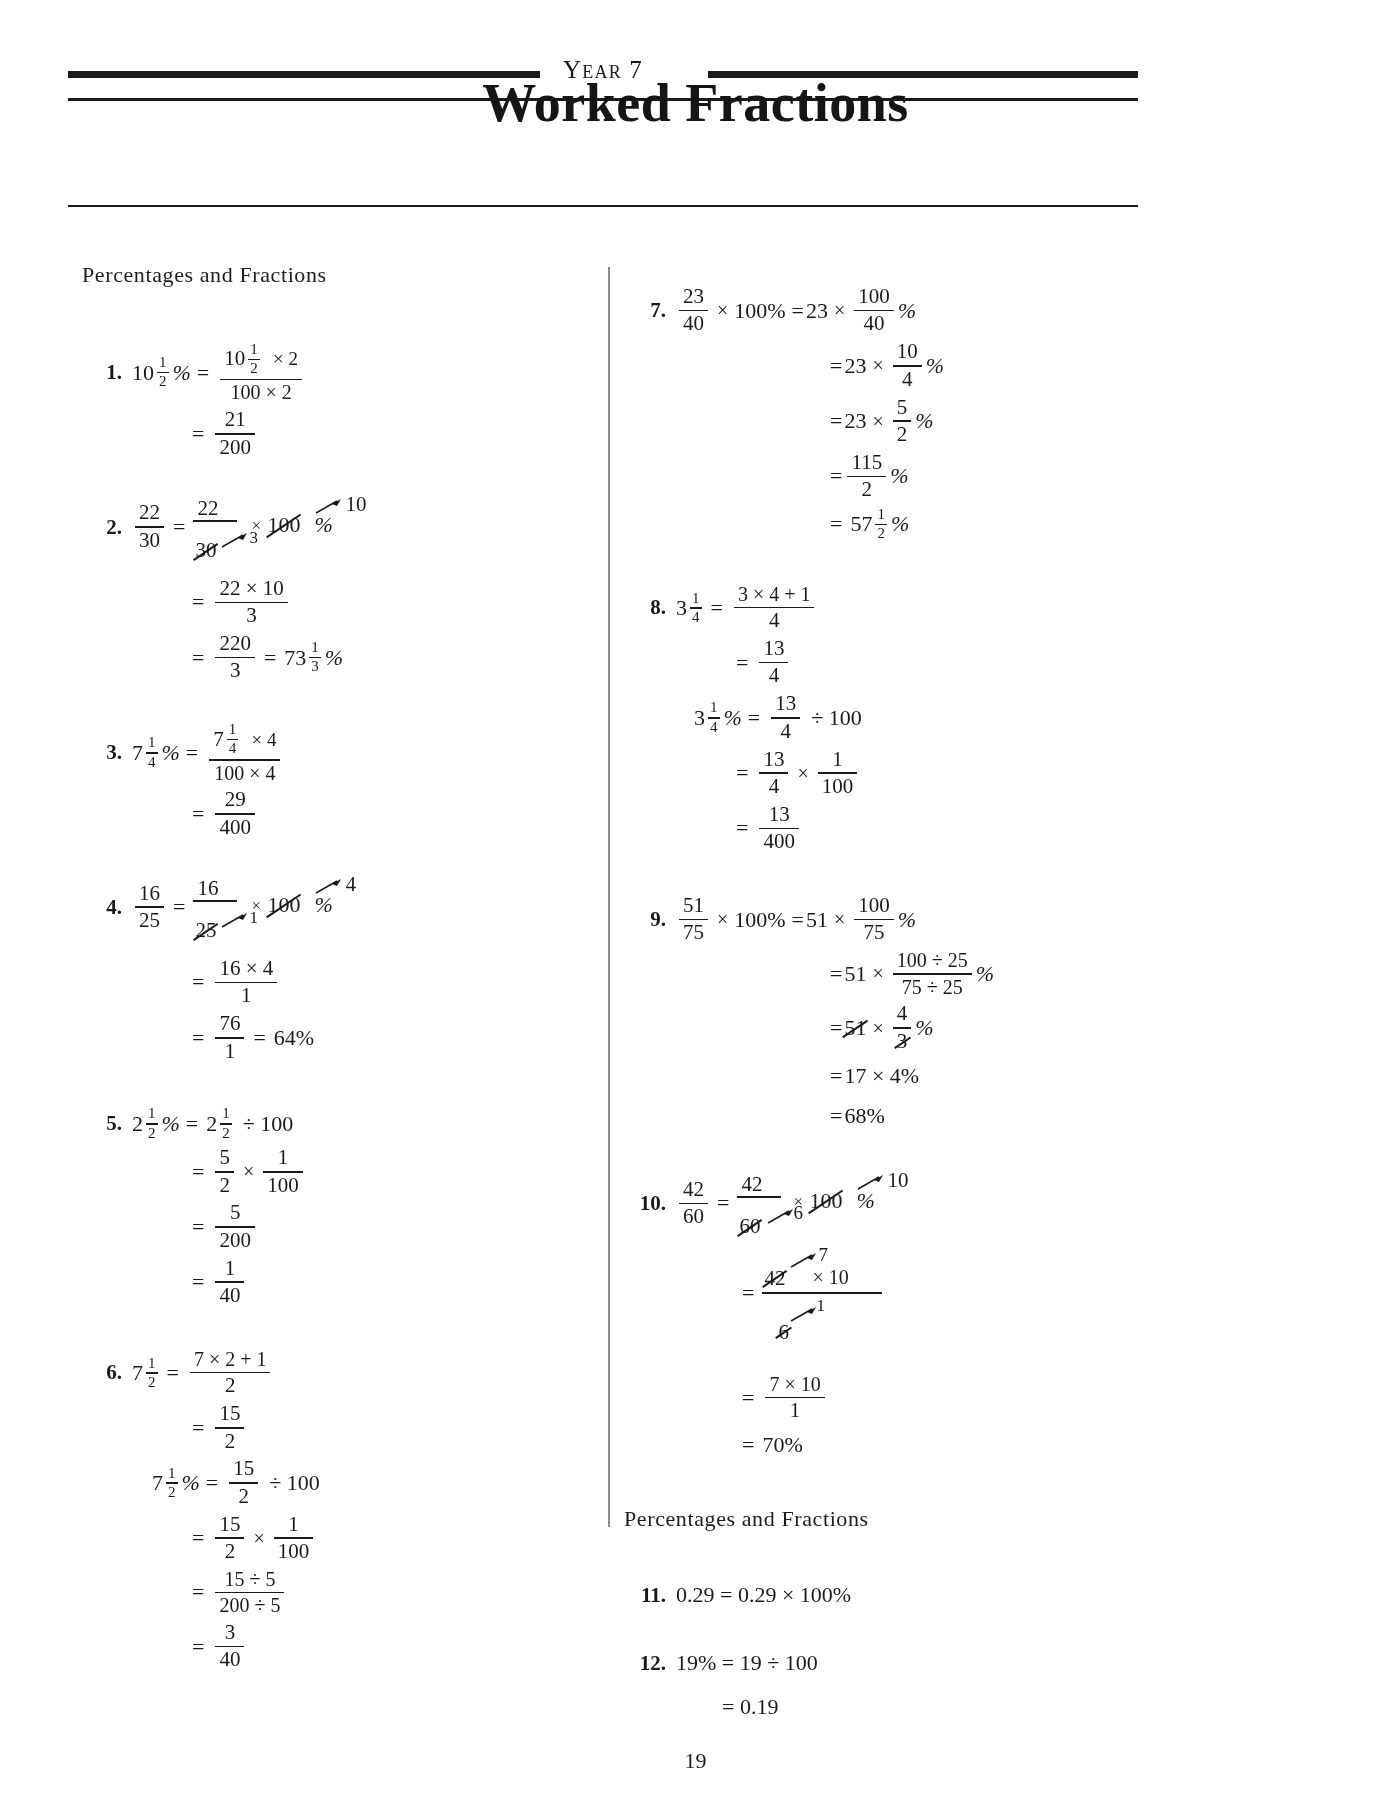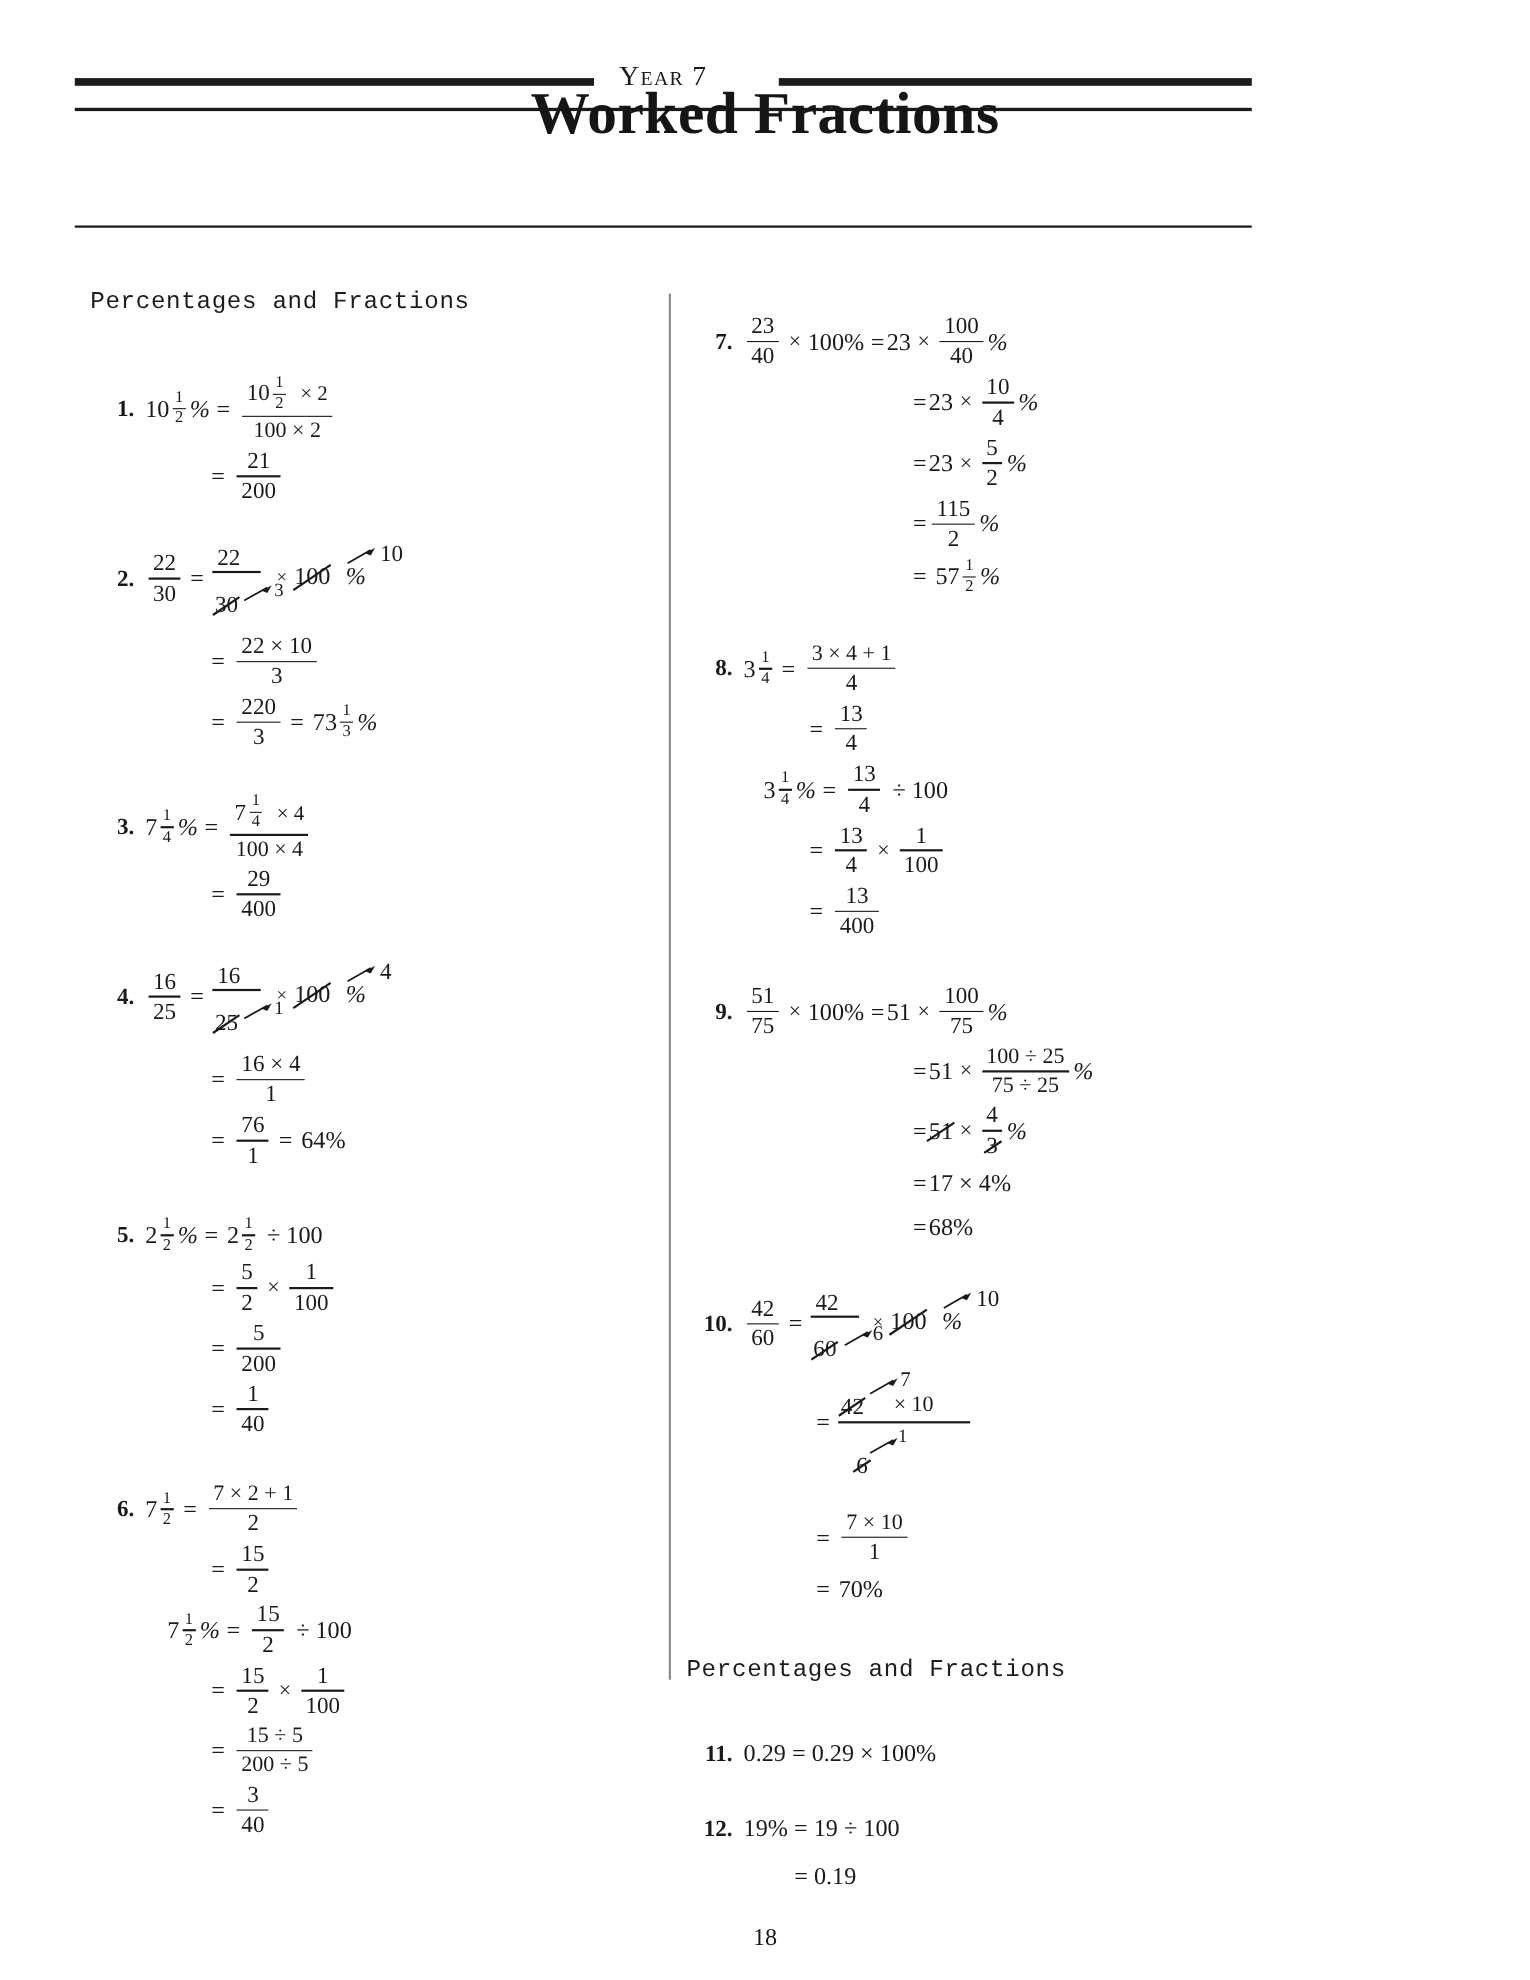--- a/index.html
+++ b/index.html
@@ -102,21 +102,21 @@
   .col-divider {
     position: absolute;
     left: 608px;
     top: 5px;
     width: 2px;
     height: 1260px;
     background: #8c8c8c;
   }
 
   .section-head {
-    font-family: Liberation Mono, monospace;
+    font-family: Liberation Serif, serif;
     font-size: 22px;
     font-weight: 500;
     letter-spacing: 0.6px;
     color: #1d1d1d;
     margin: 0 0 54px 4px;
   }
   .section-head.spaced { margin-top: 44px; }
 
   
   .problem {
@@ -965,14 +965,14 @@
           <span class="prob-num"></span>
           <span class="prob-body" style="margin-left:46px">
             <span class="num">= 0.19</span>
           </span>
         </div>
       </div>
 
     </div>
   </div>
 
-  <div class="folio">18</div>
+  <div class="folio">19</div>
 </div>
 
 </body></html>

